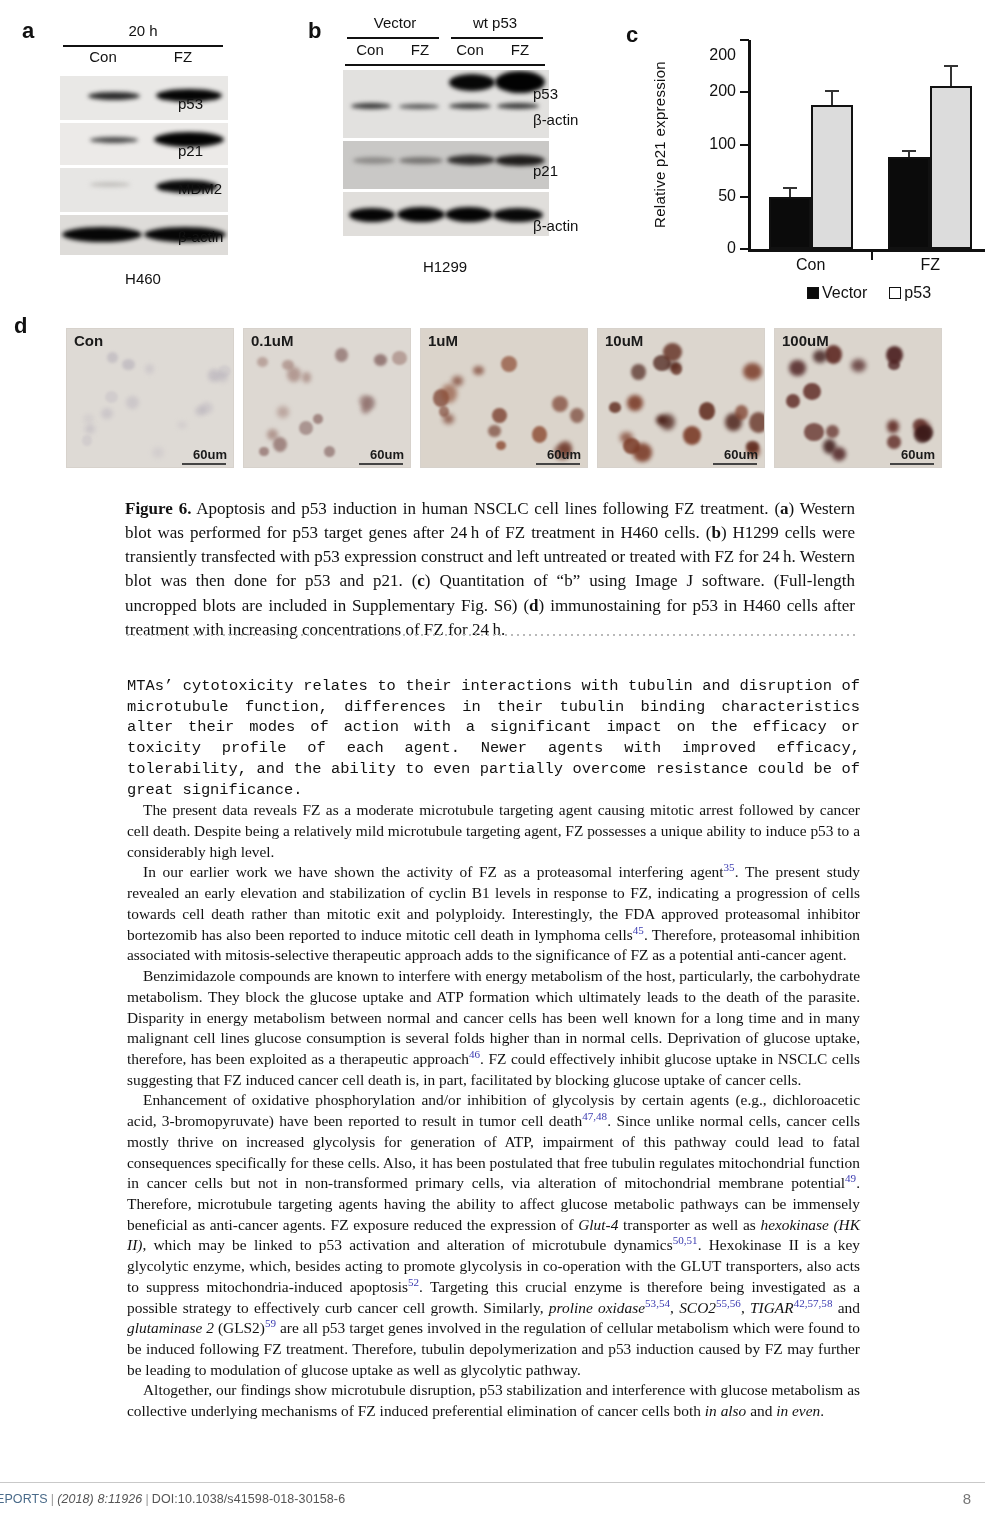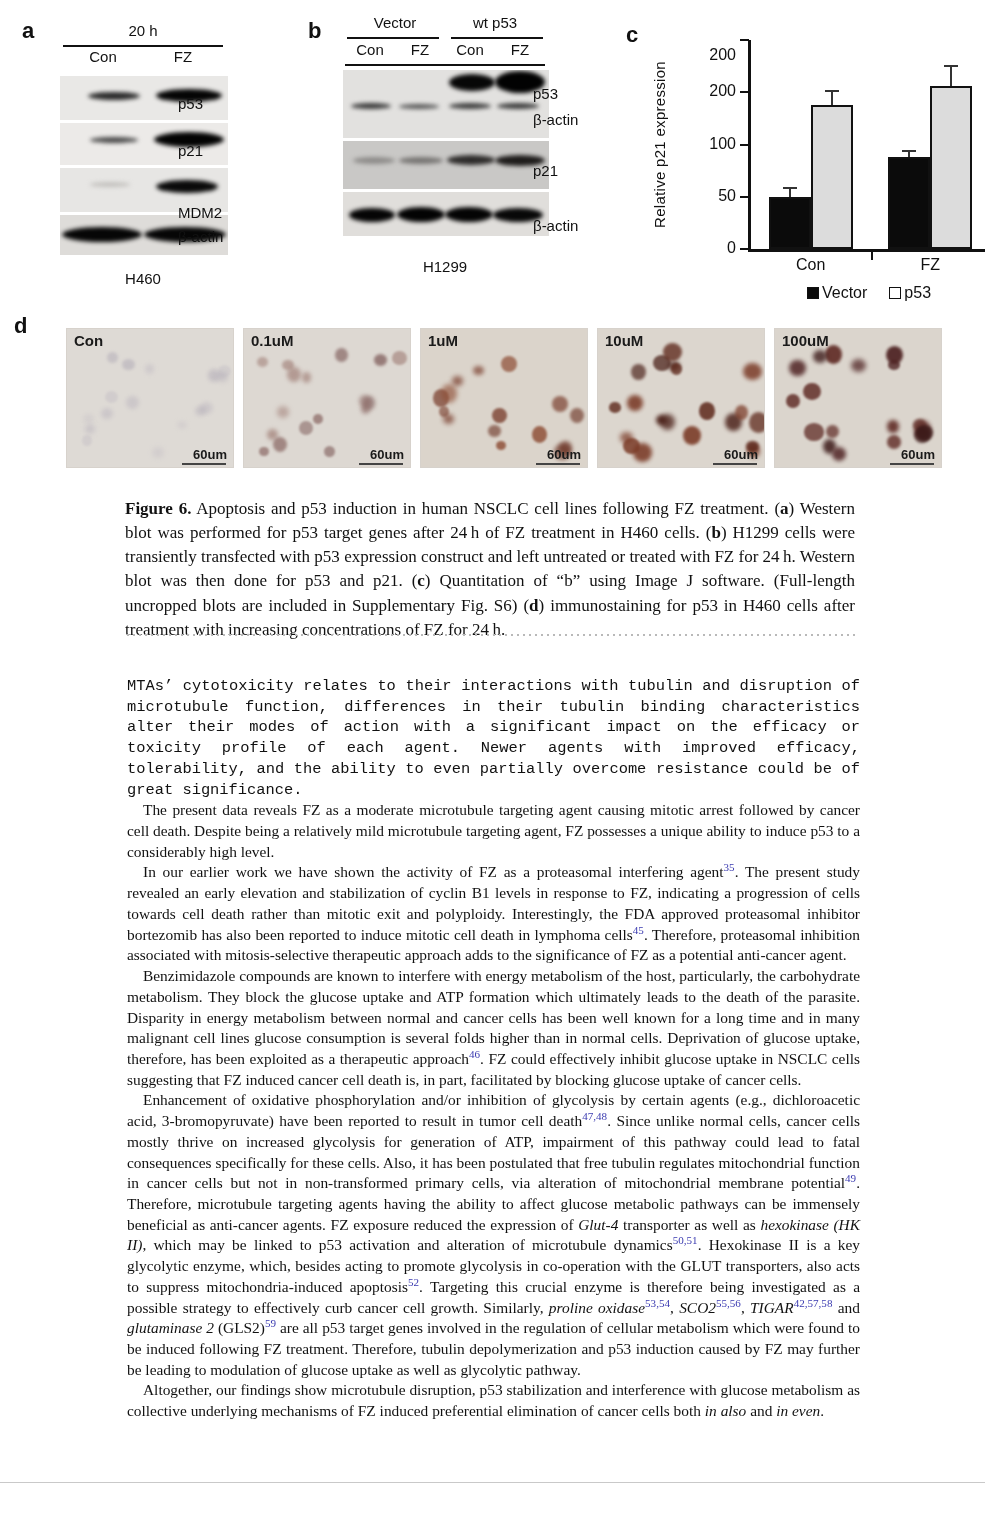--- a/index.html
+++ b/index.html
@@ -158,21 +158,21 @@
         </div>
 
         <div class="blot-row" style="height:40px;background:#dedcd9;">
           <div class="band" style="left:2px;top:12px;width:80px;height:15px;background:#060606;"></div>
           <div class="band" style="left:84px;top:12px;width:82px;height:15px;background:#060606;"></div>
         </div>
       </div>
 
       <div class="blot-label" style="top:95px;">p53</div>
       <div class="blot-label" style="top:142px;">p21</div>
-      <div class="blot-label" style="top:204px;">MDM2</div>
+      <div class="blot-label" style="top:180px;">MDM2</div>
       <div class="blot-label" style="top:228px;">β-actin</div>
 
       <div class="cellline" style="top:270px;">H460</div>
     </div>
 
     <div id="panel-b">
       <div class="panel-letter">b</div>
       <div class="b-headrow">
         <span>Vector</span>
         <span>wt p53</span>
@@ -400,14 +400,20 @@
   <div class="body">
     <p class="first">MTAs’ cytotoxicity relates to their interactions with tubulin and disruption of microtubule function, differences in their tubulin binding characteristics alter their modes of action with a significant impact on the efficacy or toxicity profile of each agent. Newer agents with improved efficacy, tolerability, and the ability to even partially overcome resistance could be of great significance.</p>
     <p>The present data reveals FZ as a moderate microtubule targeting agent causing mitotic arrest followed by cancer cell death. Despite being a relatively mild microtubule targeting agent, FZ possesses a unique ability to induce p53 to a considerably high level.</p>
     <p><span>In our earlier work we have shown the activity of FZ as a proteasomal interfering agent</span><sup class="ref">35</sup><span>. The present study revealed an early elevation and stabilization of cyclin B1 levels in response to FZ, indicating a progression of cells towards cell death rather than mitotic exit and polyploidy. Interestingly, the FDA approved proteasomal inhibitor bortezomib has also been reported to induce mitotic cell death in lymphoma cells</span><sup class="ref">45</sup><span>. Therefore, proteasomal inhibition associated with mitosis-selective therapeutic approach adds to the significance of FZ as a potential anti-cancer agent.</span></p>
     <p><span>Benzimidazole compounds are known to interfere with energy metabolism of the host, particularly, the carbohydrate metabolism. They block the glucose uptake and ATP formation which ultimately leads to the death of the parasite. Disparity in energy metabolism between normal and cancer cells has been well known for a long time and in many malignant cell lines glucose consumption is several folds higher than in normal cells. Deprivation of glucose uptake, therefore, has been exploited as a therapeutic approach</span><sup class="ref">46</sup><span>. FZ could effectively inhibit glucose uptake in NSCLC cells suggesting that FZ induced cancer cell death is, in part, facilitated by blocking glucose uptake of cancer cells.</span></p>
     <p><span>Enhancement of oxidative phosphorylation and/or inhibition of glycolysis by certain agents (e.g., dichloroacetic acid, 3-bromopyruvate) have been reported to result in tumor cell death</span><sup class="ref">47,48</sup><span>. Since unlike normal cells, cancer cells mostly thrive on increased glycolysis for generation of ATP, impairment of this pathway could lead to fatal consequences specifically for these cells. Also, it has been postulated that free tubulin regulates mitochondrial function in cancer cells but not in non-transformed primary cells, via alteration of mitochondrial membrane potential</span><sup class="ref">49</sup><span>. Therefore, microtubule targeting agents having the ability to affect glucose metabolic pathways can be immensely beneficial as anti-cancer agents. FZ exposure reduced the expression of </span><i>Glut-4</i><span> transporter as well as </span><i>hexokinase (HK II)</i><span>, which may be linked to p53 activation and alteration of microtubule dynamics</span><sup class="ref">50,51</sup><span>. Hexokinase II is a key glycolytic enzyme, which, besides acting to promote glycolysis in co-operation with the GLUT transporters, also acts to suppress mitochondria-induced apoptosis</span><sup class="ref">52</sup><span>. Targeting this crucial enzyme is therefore being investigated as a possible strategy to effectively curb cancer cell growth. Similarly, </span><i>proline oxidase</i><sup class="ref">53,54</sup><span>, </span><i>SCO2</i><sup class="ref">55,56</sup><span>, </span><i>TIGAR</i><sup class="ref">42,57,58</sup><span> and </span><i>glutaminase 2</i><span> (GLS2)</span><sup class="ref">59</sup><span> are all p53 target genes involved in the regulation of cellular metabolism which were found to be induced following FZ treatment. Therefore, tubulin depolymerization and p53 induction caused by FZ may further be leading to modulation of glucose uptake as well as glycolytic pathway.</span></p>
     <p><span>Altogether, our findings show microtubule disruption, p53 stabilization and interference with glucose metabolism as collective underlying mechanisms of FZ induced preferential elimination of cancer cells both </span><i>in also</i><span> and </span><i>in even</i><span>.</span></p>
   </div>
 
   <div class="footrule"></div>
+  <div class="footer">
+    <div class="foot-left">
+      <span class="brand">EPORTS</span><span class="sep">|</span><span class="vol">(2018) 8:11926</span><span class="sep">|</span><span>DOI:10.1038/s41598-018-30158-6</span>
+    </div>
+    <div class="pageno">8</div>
+  </div>
 
 </div>
 
 </body></html>

